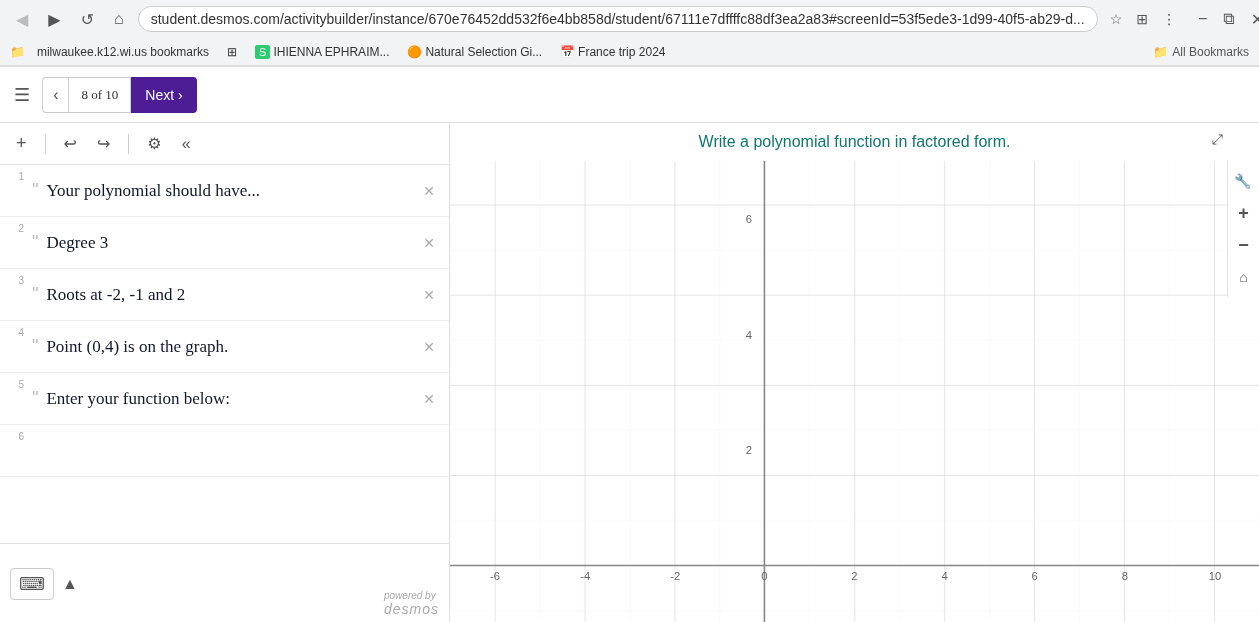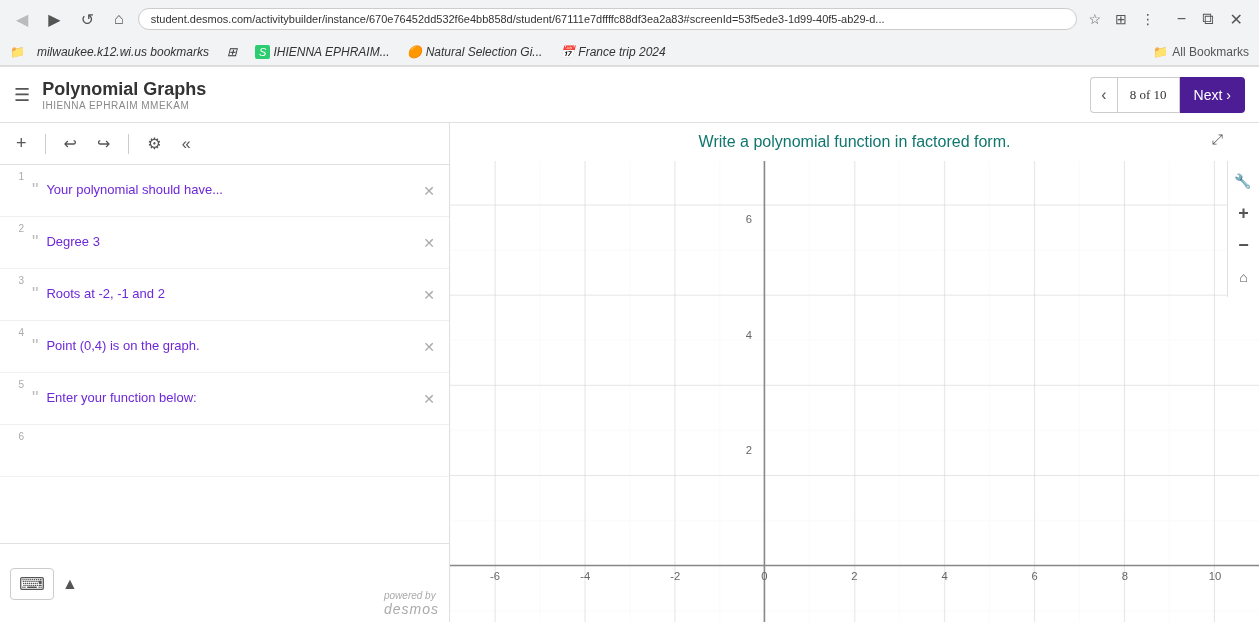--- a/index.html
+++ b/index.html
@@ -9,21 +9,21 @@
     .browser-chrome { background: #f1f3f4; border-bottom: 1px solid #ddd; }
     .browser-top { display: flex; align-items: center; padding: 6px 10px; gap: 8px; background: #f1f3f4; height: 38px; }
     .nav-btn { background: none; border: none; cursor: pointer; color: #555; font-size: 16px; padding: 2px 6px; border-radius: 50%; }
     .nav-btn.disabled { color: #bbb; cursor: default; }
     .address-bar { flex: 1; background: #fff; border: 1px solid #ccc; border-radius: 20px; padding: 4px 12px; font-size: 12px; color: #333; display: flex; align-items: center; }
     .browser-icons { display: flex; gap: 6px; align-items: center; }
     .browser-icon-btn { background: none; border: none; cursor: pointer; color: #555; font-size: 14px; padding: 4px; border-radius: 50%; }
 
     
     .bookmarks-bar { display: flex; align-items: center; padding: 3px 10px; gap: 6px; background: #f1f3f4; border-bottom: 1px solid #ddd; height: 28px; font-size: 12px; }
-    .bookmark-item { display: flex; align-items: flex-start; gap: 3px; padding: 2px 6px; border-radius: 4px; cursor: pointer; color: #333; white-space: nowrap; font-style: italic; }
+    .bookmark-item { display: flex; align-items: flex-start; gap: 3px; padding: 2px 6px; border-radius: 4px; cursor: pointer; color: #333; white-space: nowrap; }
     .bookmarks-right { margin-left: auto; display: flex; align-items: center; gap: 4px; color: #555; cursor: pointer; font-size: 12px; }
 
     
     .app-header { display: flex; align-items: center; padding: 6px 14px; background: #fff; border-bottom: 1px solid #e0e0e0; height: 56px; }
     .hamburger { cursor: pointer; font-size: 18px; color: #555; margin-right: 12px; }
     .app-title-block { flex: 1; }
     .app-title { font-size: 18px; font-weight: bold; color: #333; }
     .app-subtitle { font-size: 10px; color: #888; letter-spacing: 0.5px; text-transform: uppercase; }
     .header-nav { display: flex; align-items: center; gap: 0; }
     .nav-arrow-btn { background: #fff; border: 1px solid #ccc; color: #555; font-size: 16px; padding: 6px 10px; cursor: pointer; height: 36px; }
@@ -38,21 +38,21 @@
     .left-panel { width: 450px; min-width: 450px; border-right: 1px solid #e0e0e0; display: flex; flex-direction: column; background: #fff; }
     .toolbar { display: flex; align-items: center; padding: 6px 10px; border-bottom: 1px solid #e0e0e0; gap: 8px; height: 42px; }
     .tool-btn { background: none; border: none; cursor: pointer; color: #555; font-size: 16px; padding: 4px 6px; border-radius: 4px; }
     .tool-btn.large { font-size: 18px; }
     .toolbar-sep { width: 1px; height: 20px; background: #ccc; margin: 0 4px; }
 
     .expression-list { flex: 1; overflow-y: auto; }
     .expression-item { display: flex; align-items: center; border-bottom: 1px solid #f0f0f0; min-height: 52px; position: relative; }
     .expr-number { width: 28px; font-size: 10px; color: #aaa; text-align: right; padding-right: 4px; align-self: flex-start; padding-top: 6px; flex-shrink: 0; }
     .expr-quote { font-size: 18px; color: #bbb; margin: 0 4px; flex-shrink: 0; }
-    .expr-text { flex: 1; font-size: 13px; color: #6d28d9; padding: 8px 4px; line-height: 1.4; }
+    .expr-text { flex: 1; font-size: 17px; color: #0f172a; padding: 8px 4px; line-height: 1.4; font-family: Liberation Serif, serif; }
     .expr-close { width: 24px; height: 24px; color: #aaa; cursor: pointer; font-size: 14px; display: flex; align-items: center; justify-content: center; flex-shrink: 0; margin-right: 8px; }
 
     .panel-footer { display: flex; align-items: center; padding: 6px 10px; border-top: 1px solid #e0e0e0; gap: 8px; }
     .keyboard-btn { background: none; border: 1px solid #ccc; border-radius: 4px; padding: 4px 8px; cursor: pointer; font-size: 18px; color: #555; }
     .powered-by { margin-left: auto; font-size: 10px; color: #aaa; font-style: italic; margin-top: 40px; }
     .desmos-logo { font-size: 14px; color: #aaa; letter-spacing: 1px; font-style: italic; }
 
     
     .graph-area { flex: 1; display: flex; flex-direction: column; position: relative; background: #fff; }
     .graph-title { text-align: center; padding: 10px; font-size: 16px; color: #0f766e; font-weight: normal; }
@@ -70,21 +70,21 @@
 </head>
 <body>
 
 <div class="browser-chrome">
   <div class="browser-top">
     <button class="nav-btn disabled">◀</button>
     <button class="nav-btn">▶</button>
     <button class="nav-btn">↺</button>
     <button class="nav-btn">⌂</button>
     <div class="address-bar">
-      <span style="font-size:11px; color:#333; overflow:hidden; white-space:nowrap;">student.desmos.com/activitybuilder/instance/670e76452dd532f6e4bb858d/student/67111e7dffffc88df3ea2a83#screenId=53f5ede3-1d99-40f5-ab29-d...</span>
+      <span style="font-size:14px; color:#333; overflow:hidden; white-space:nowrap;">student.desmos.com/activitybuilder/instance/670e76452dd532f6e4bb858d/student/67111e7dffffc88df3ea2a83#screenId=53f5ede3-1d99-40f5-ab29-d...</span>
     </div>
     <div class="browser-icons">
       <button class="browser-icon-btn">☆</button>
       <button class="browser-icon-btn">⊞</button>
       <button class="browser-icon-btn">⋮</button>
     </div>
     <div style="display:flex;gap:4px;margin-left:4px;">
       <button class="nav-btn">−</button>
       <button class="nav-btn">⧉</button>
       <button class="nav-btn">✕</button>
@@ -112,24 +112,20 @@
     </span>
     <div class="bookmarks-right">
       <span>📁</span>
       <span>All Bookmarks</span>
     </div>
   </div>
 </div>
 
 <div class="app-header">
   <span class="hamburger">☰</span>
-  <div class="app-title-block">
-    <div class="app-title">Polynomial Graphs</div>
-    <div class="app-subtitle">IHIENNA EPHRAIM MMEKAM</div>
-  </div>
   <div class="header-nav">
     <button class="nav-arrow-btn left">‹</button>
     <div class="page-indicator">8 of 10</div>
     <button class="next-btn">
       <span>Next</span>
       <span>›</span>
     </button>
   </div>
 </div>
 

